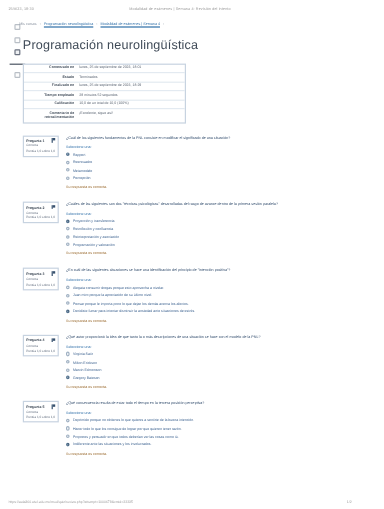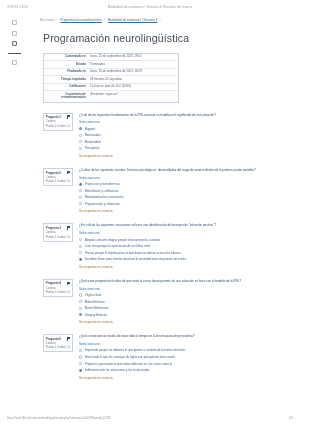--- a/index.html
+++ b/index.html
@@ -49,21 +49,21 @@
   .rail-icon.active { border-color: #6b7280; background:#eef0f3; }
   .rail-divider {
     width: 13px; height: 1.2px;
     background: #4b5563;
     margin: 1px 0;
   }
 
   
   .content {
     position: absolute;
-    left: 40px; top: 18px;
+    left: 16px; top: 18px;
     width: 248px;
   }
 
   
   .breadcrumb {
     display: flex; align-items: center;
     gap: 2.5px;
     font-size: 3.05px;
     color: #7b8794;
     margin-bottom: 10px;

